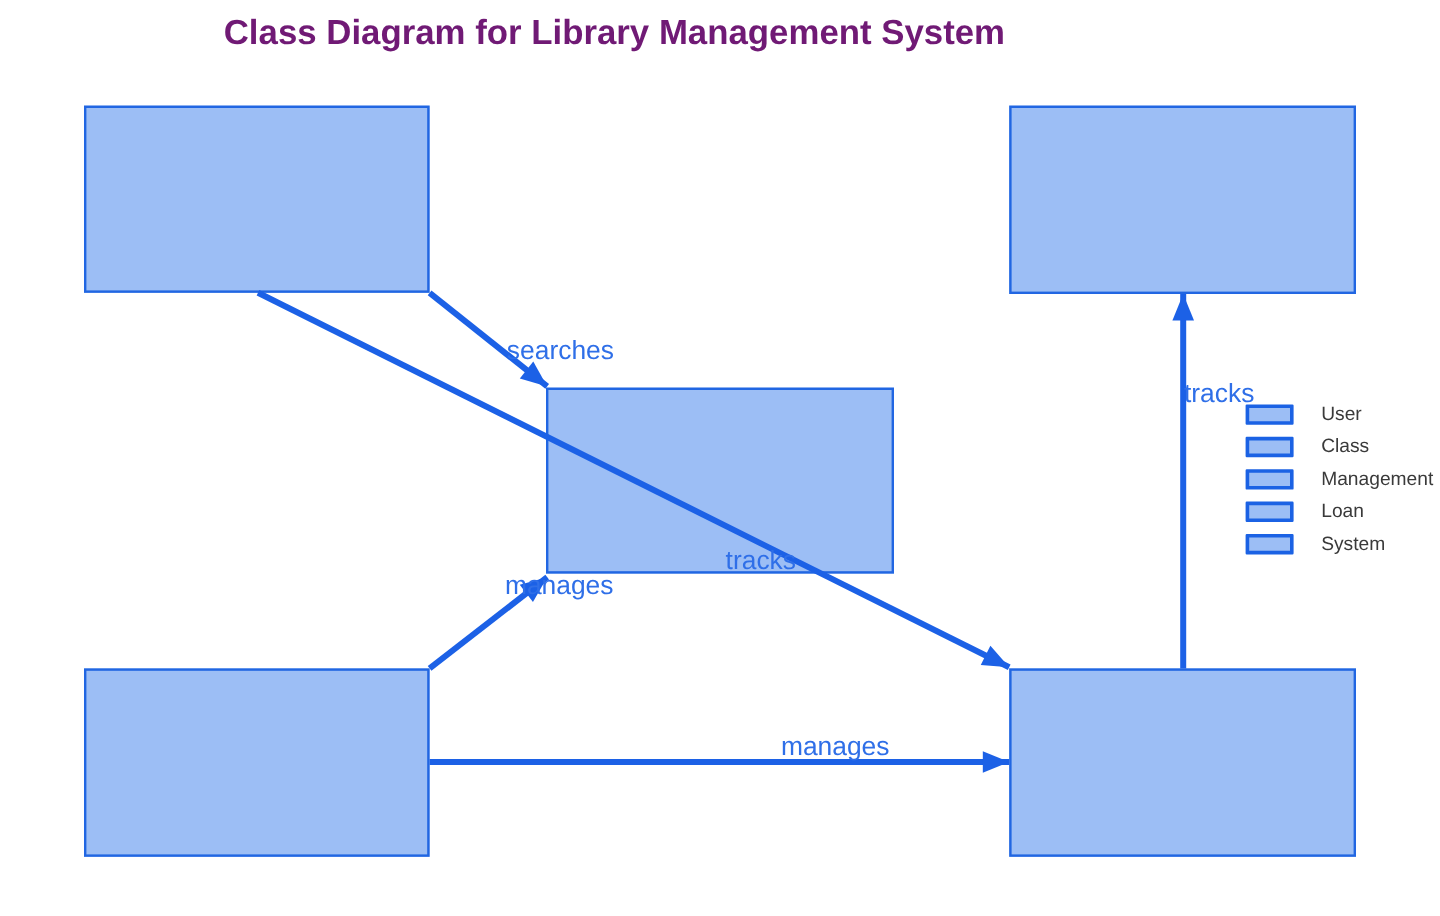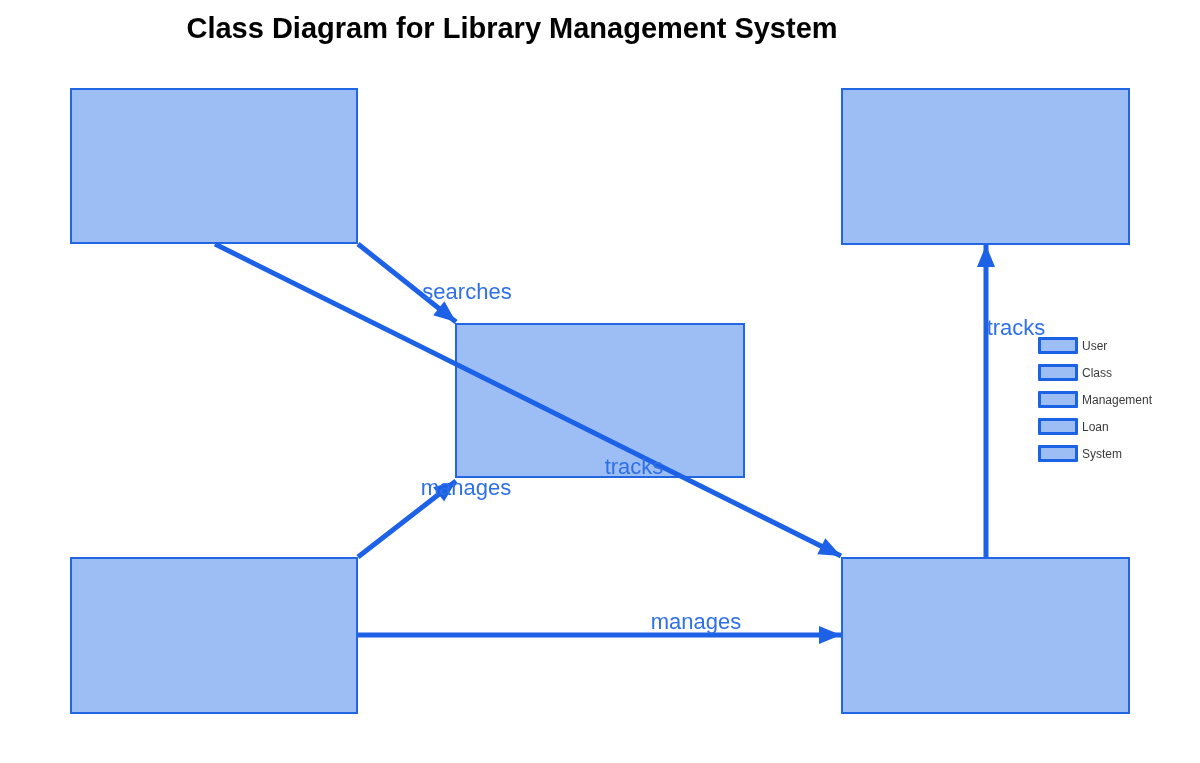--- a/index.html
+++ b/index.html
@@ -16,21 +16,21 @@
     overflow: hidden;
   }
   .title {
     position: absolute;
     top: 12px;
     left: 0;
     width: 1024px;
     text-align: center;
     font-size: 29px;
     font-weight: 700;
-    color: #000000;
+    color: #701a75;
   }
   .node {
     position: absolute;
     box-sizing: border-box;
     background: #9CBEF5;
     border: 2.5px solid #2166E2;
     z-index: 1;
   }
   .node-top-left     { left: 70px;  top: 88px;  width: 288px; height: 156px; }
   .node-top-right    { left: 841px; top: 88px;  width: 289px; height: 157px; }
@@ -72,22 +72,22 @@
   .legend-swatch {
     box-sizing: border-box;
     width: 40px;
     height: 17px;
     background: #9CBEF5;
     border: 3px solid #1B62E4;
     border-radius: 1px;
     flex: 0 0 auto;
   }
   .legend-label {
-    margin-left: 4px;
-    font-size: 12px;
+    margin-left: 23px;
+    font-size: 16px;
     color: #3A3A3A;
   }
 </style>
 </head>
 <body>
 
 <div class="canvas">
 
   <div class="title">Class Diagram for Library Management System</div>
 

